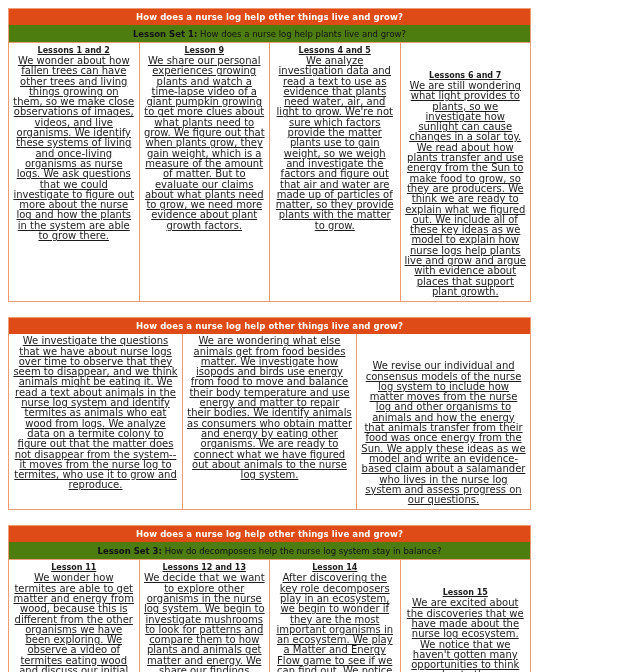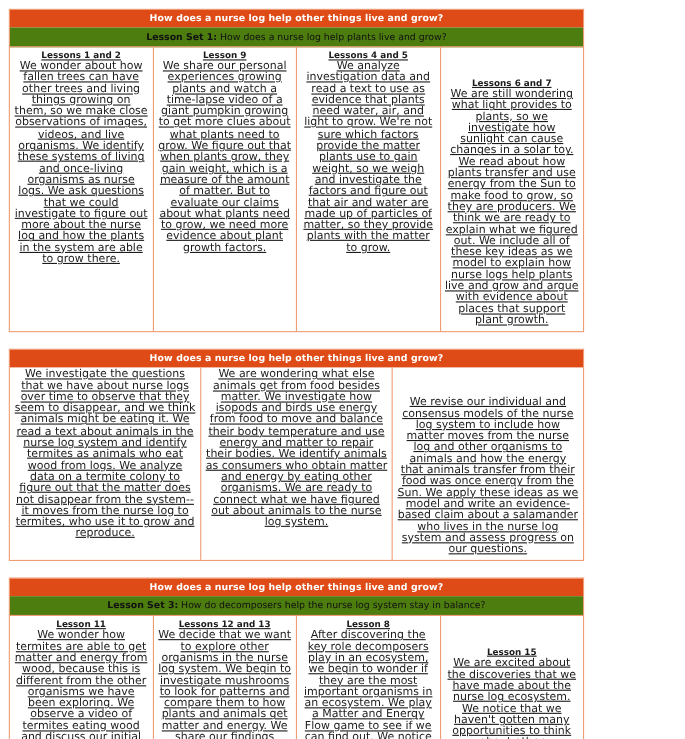--- a/index.html
+++ b/index.html
@@ -117,21 +117,21 @@
     <div class="cells">
       <div class="cell">
         <div class="cell-h">Lesson 11</div>
         <div class="cell-b">We wonder how termites are able to get matter and energy from wood, because this is different from the other organisms we have been exploring. We observe a video of termites eating wood and discuss our initial ideas about how they might be able to get matter and energy from it. We read an article about termite digestion for more evidence. We use the evidence to model an explanation of termite digestion at different scales and broaden our ideas to consider how microscopic organisms help animals besides termites.</div>
       </div>
       <div class="cell">
         <div class="cell-h">Lessons 12 and 13</div>
         <div class="cell-b">We decide that we want to explore other organisms in the nurse log system. We begin to investigate mushrooms to look for patterns and compare them to how plants and animals get matter and energy. We share our findings about mushrooms in a Building Understandings Discussion. We verify that mushrooms are a form of fungi, but we're still not sure where they get matter and energy. So, we read an article and identify that they are decomposers since they break down dead organisms and waste. We model to explain our ideas about how fungi get and release matter, then update our nurse log Class Consensus Model to explain the key role of decomposers.</div>
       </div>
       <div class="cell">
-        <div class="cell-h">Lesson 8</div>
+        <div class="cell-h">Lesson 14</div>
         <div class="cell-b">After discovering the key role decomposers play in an ecosystem, we begin to wonder if they are the most important organisms in an ecosystem. We play a Matter and Energy Flow game to see if we can find out. We notice that we created a web in the game, so we name a food web and notice how all of the components work together to make a healthy and balanced food web. We introduce a new species to the food web and see that it becomes unbalanced.</div>
       </div>
       <div class="cell">
         <div class="cell-h">Lesson 15</div>
         <div class="cell-b">We are excited about the discoveries that we have made about the nurse log ecosystem. We notice that we haven't gotten many opportunities to think about other ecosystems. So, we explore a grasslands ecosystem and model our ideas about how the addition of a wild hog could disrupt this system. We celebrate and reflect on the growth of our ideas and the questions we have answered in this unit.</div>
       </div>
     </div>
   </div>
 
 </div>

